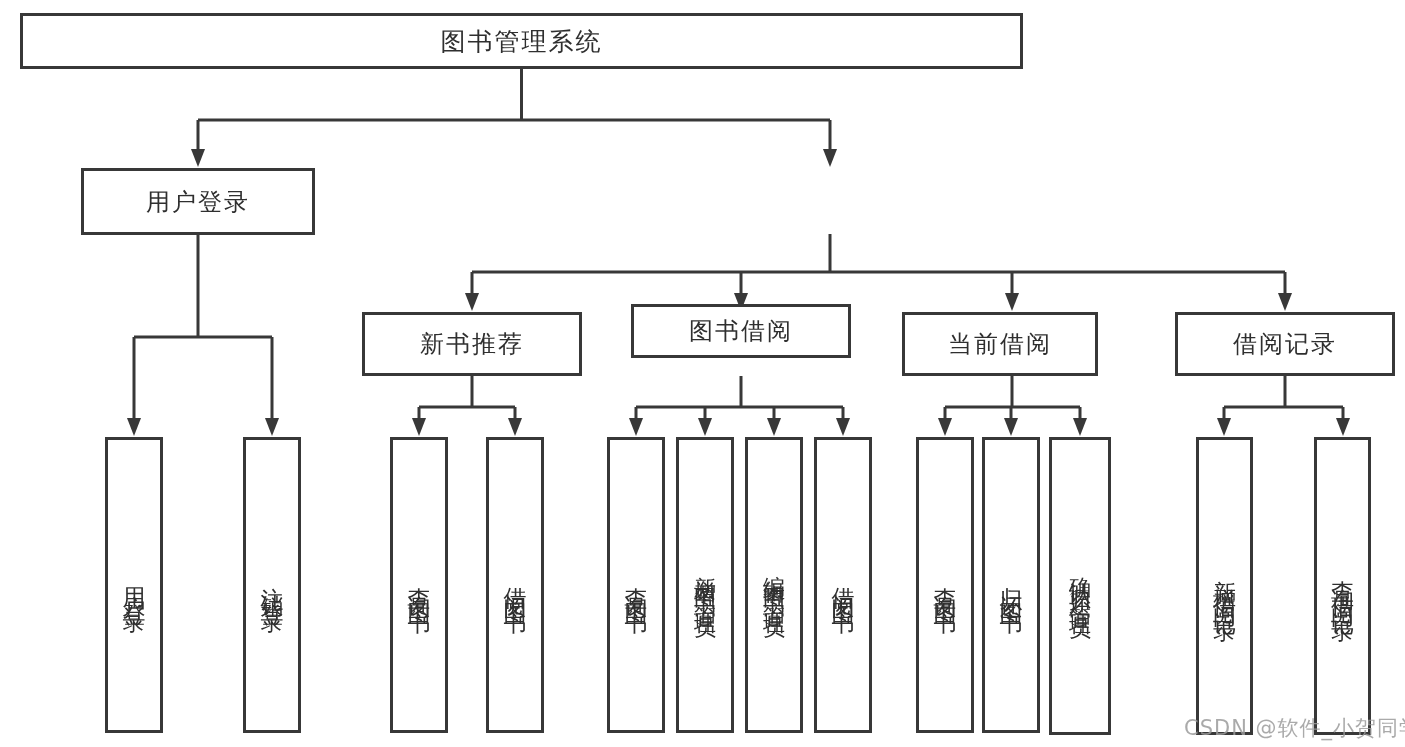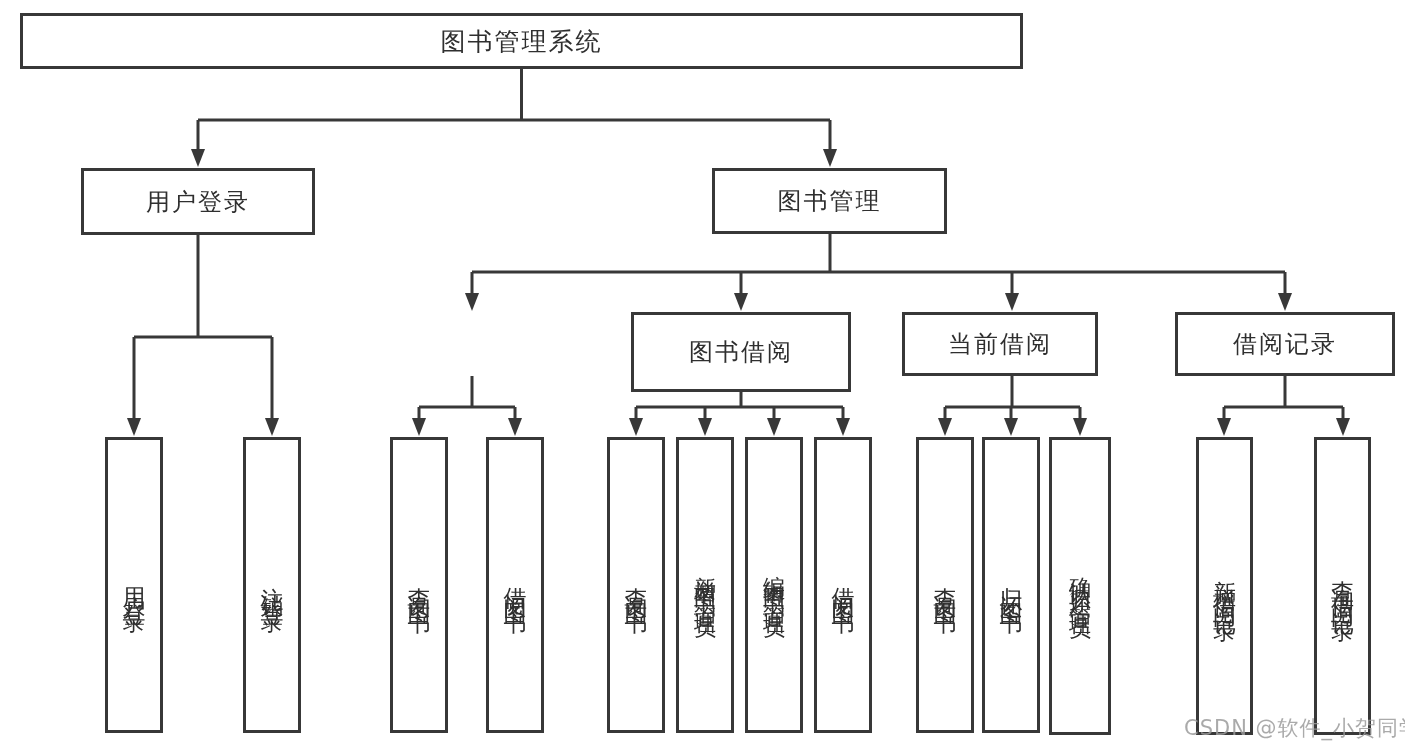--- a/index.html
+++ b/index.html
@@ -113,23 +113,23 @@
       <polygon points="1004,418 1018,418 1011,436"></polygon>
       <polygon points="1073,418 1087,418 1080,436"></polygon>
       <polygon points="1217,418 1231,418 1224,436"></polygon>
       <polygon points="1336,418 1350,418 1343,436"></polygon>
     </g>
   </svg>
 
   <div class="box" style="left:20px; top:13px; width:1003px; height:56px; font-size:25px;">图书管理系统</div>
 
   <div class="box" style="left:81px; top:168px; width:234px; height:67px;">用户登录</div>
-  <div class="box" style="left:712px; top:168px; width:235px; height:66px;">图书管理</div>
 
-  <div class="box" style="left:631px; top:312px; width:220px; height:80px;">图书借阅</div>
+  <div class="box" style="left:362px; top:312px; width:220px; height:64px;">新书推荐</div>
+  <div class="box" style="left:631px; top:304px; width:220px; height:54px;">图书借阅</div>
   <div class="box" style="left:902px; top:312px; width:196px; height:64px;">当前借阅</div>
   <div class="box" style="left:1175px; top:312px; width:220px; height:64px;">借阅记录</div>
 
   <div class="box vbox" style="left:105px; top:437px; width:58px; height:296px;">用户登录</div>
   <div class="box vbox" style="left:243px; top:437px; width:58px; height:296px;">注销登录</div>
 
   <div class="box vbox" style="left:390px; top:437px; width:58px; height:296px;">查询图书</div>
   <div class="box vbox" style="left:486px; top:437px; width:58px; height:296px;">借阅图书</div>
 
   <div class="box vbox" style="left:607px; top:437px; width:58px; height:296px;">查询图书</div>

